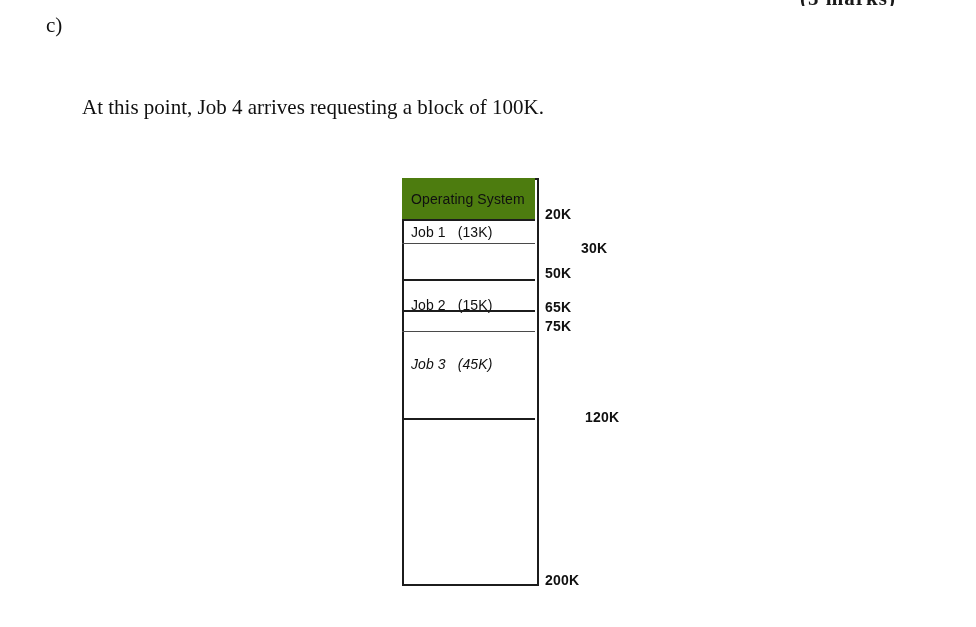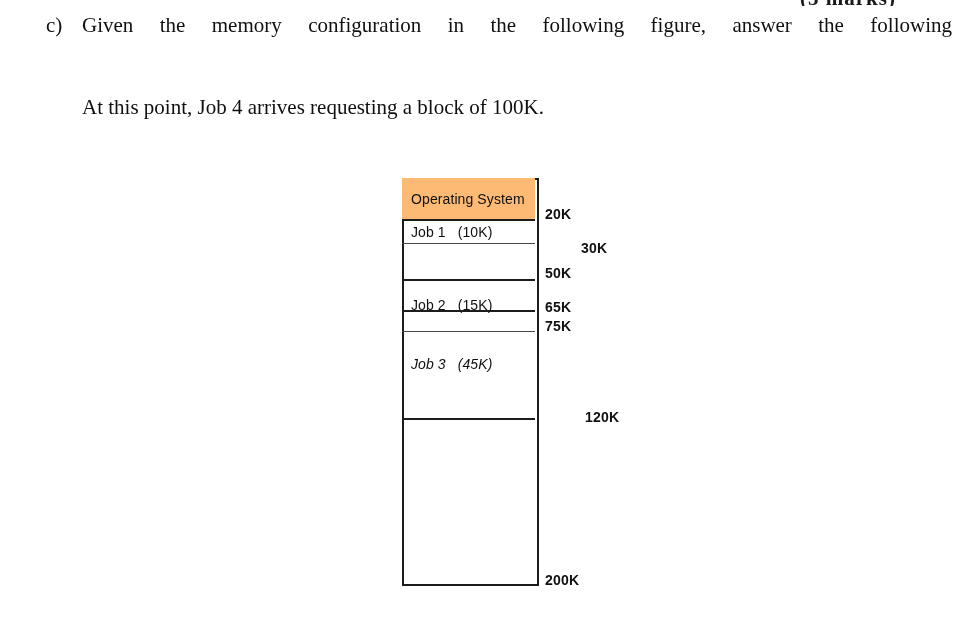--- a/index.html
+++ b/index.html
@@ -102,21 +102,21 @@
     display: flex;
     align-items: center;
     font-family: "Liberation Sans", "DejaVu Sans", sans-serif;
     font-size: 14px;
     color: #101010;
     white-space: pre;
     padding-left: 9px;
     letter-spacing: 0.1px;
   }
   .mem-block.filled-os {
-    background: #fdba74;
+    background: #4d7c0f;
   }
   .mem-rule {
     position: absolute;
     left: 0;
     width: 133px;
     height: 0;
     border-top: 2px solid #1c1c1c;
   }
   .mem-rule.thin {
     border-top: 1px solid #4a4a4a;
@@ -138,34 +138,33 @@
 <body>
 
 <div class="marks-clip">
   <div class="marks-text">(5 marks)</div>
 </div>
 
 <div class="question">
   <div class="q-row">
     <div class="q-marker">c)</div>
     <div class="q-body">
-      <div class="q-line-justified">Given the memory configuration in the following figure, answer the following</div>
     </div>
   </div>
 </div>
 
 <div class="q-sub">At this point, Job 4 arrives requesting a block of 100K.</div>
 
 <div class="diagram">
   <div class="mem-col"></div>
 
   <div class="mem-block filled-os" style="top:0px; height:41px;">Operating System</div>
   <div class="mem-rule" style="top:41px;"></div>
 
-  <div class="mem-block" style="top:43px; height:22px;">Job 1   (10K)</div>
+  <div class="mem-block" style="top:43px; height:22px;">Job 1   (13K)</div>
   <div class="mem-rule thin" style="top:65px;"></div>
 
   <div class="mem-block" style="top:66px; height:35px;"></div>
   <div class="mem-rule" style="top:101px;"></div>
 
   <div class="mem-block" style="top:103px; height:47px;">Job 2   (15K)</div>
   <div class="mem-rule" style="top:132px;"></div>
 
   <div class="mem-block" style="top:134px; height:19px;"></div>
   <div class="mem-rule thin" style="top:153px;"></div>

